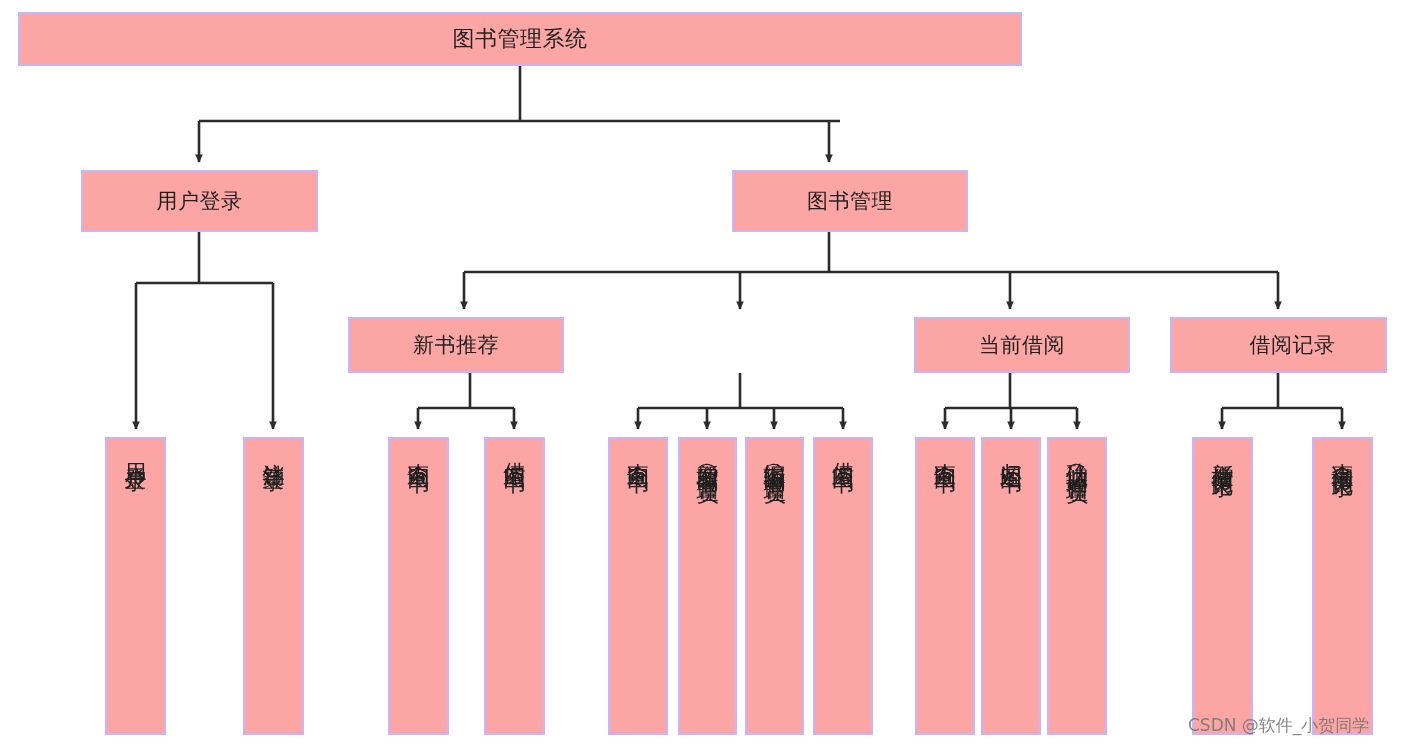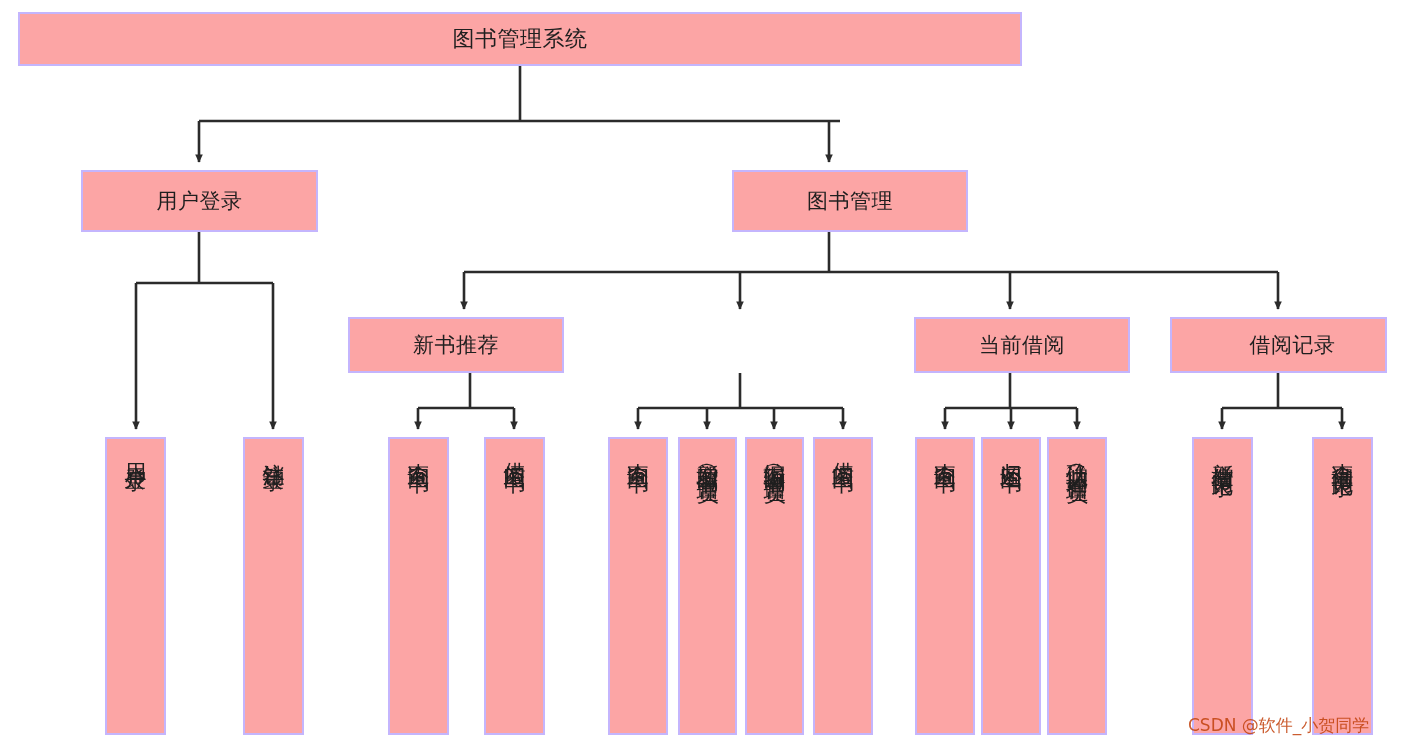--- a/index.html
+++ b/index.html
@@ -65,21 +65,21 @@
     font-size: 22px;
     line-height: 1.0;
     letter-spacing: 3px;
     -webkit-text-orientation: upright;
   }
   .watermark {
     position: absolute;
     left: 1188px;
     top: 714px;
     font-size: 17px;
-    color: #c2410c;
+    color: #737373;
     opacity: 0.85;
     white-space: nowrap;
     z-index: 5;
     font-family: "DejaVu Sans", "Liberation Sans", sans-serif;
   }
 </style>
 </head>
 <body>
 
 <div id="canvas">

